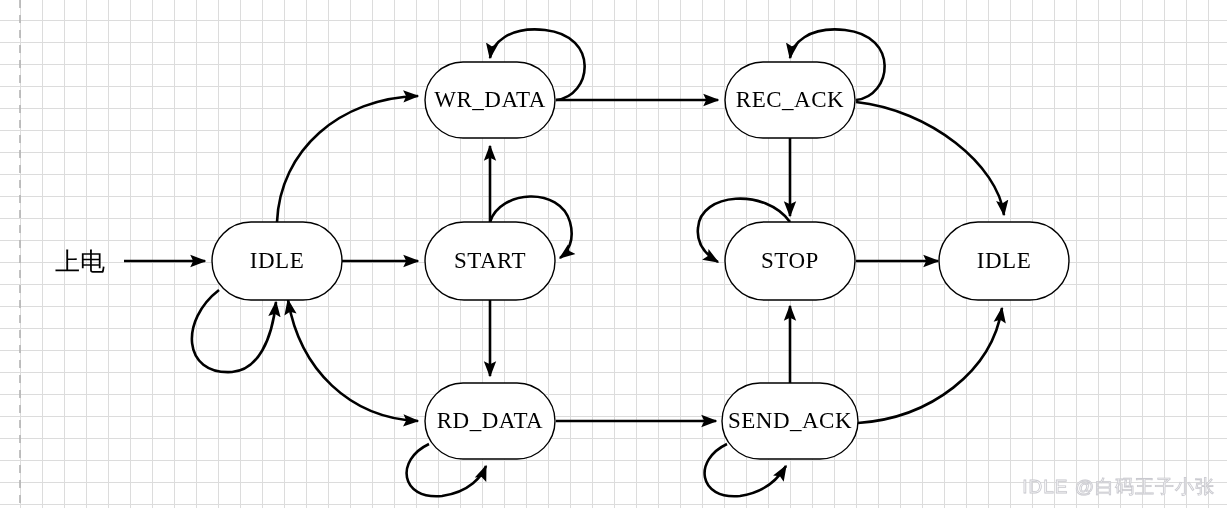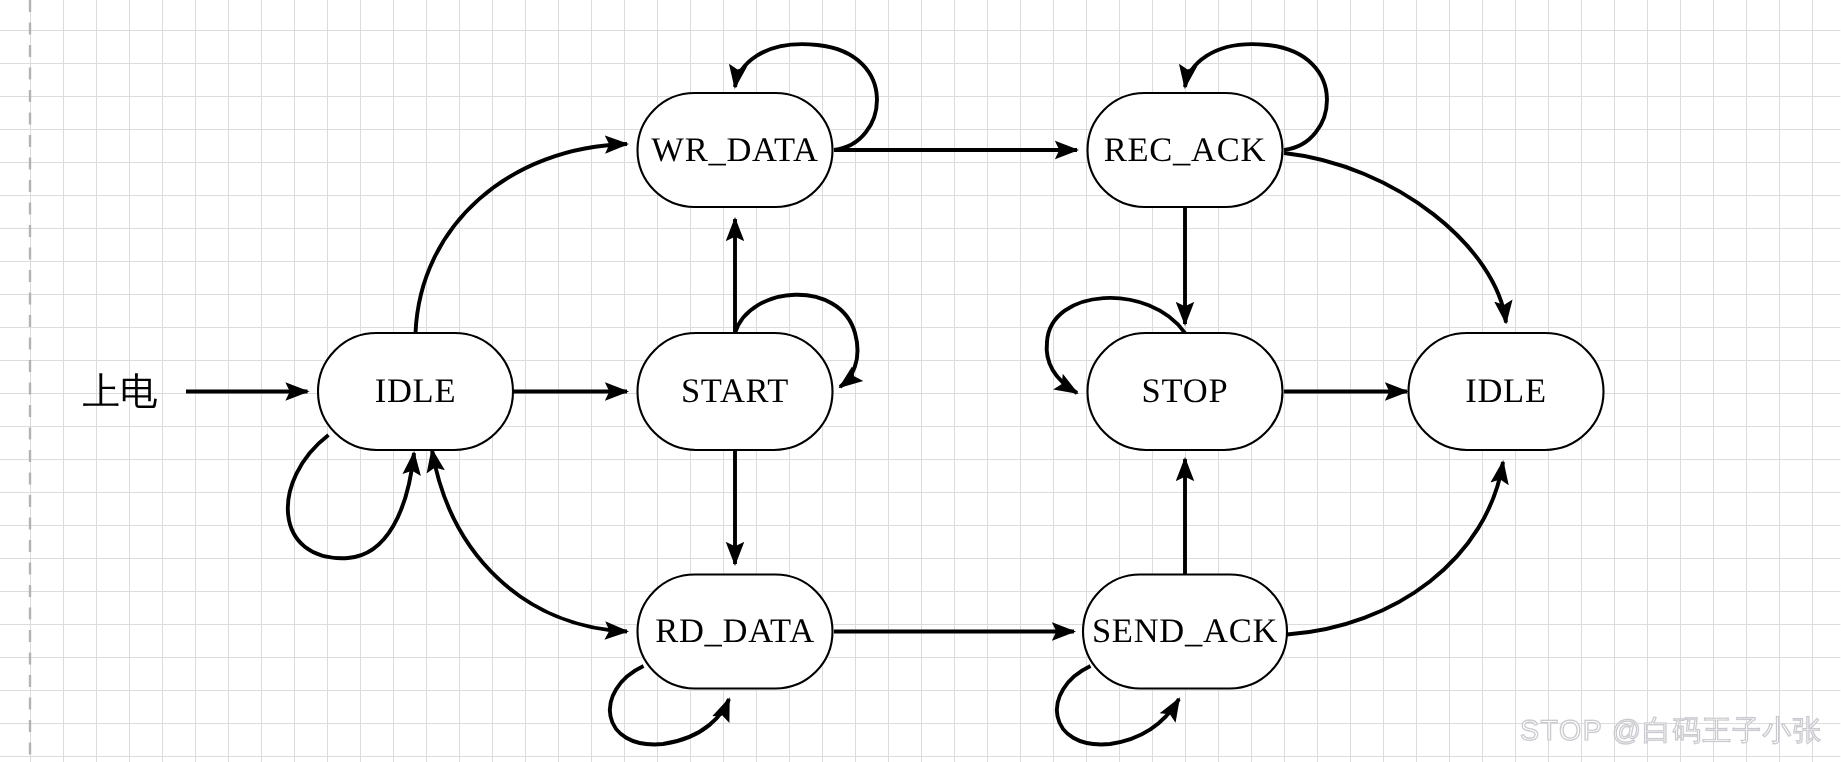--- a/index.html
+++ b/index.html
@@ -168,14 +168,14 @@
 
       <g>
         <rect class="node-rect" x="939" y="222" width="130" height="78" rx="39" ry="39"></rect>
         <text class="node-label" x="1004" y="263">IDLE</text>
       </g>
     </g>
 
     <text class="start-label" x="55" y="263">上电</text>
   </svg>
 
-  <div class="watermark">STOP @白码王子小张</div>
+  <div class="watermark">IDLE @白码王子小张</div>
 </div>
 
 </body></html>

